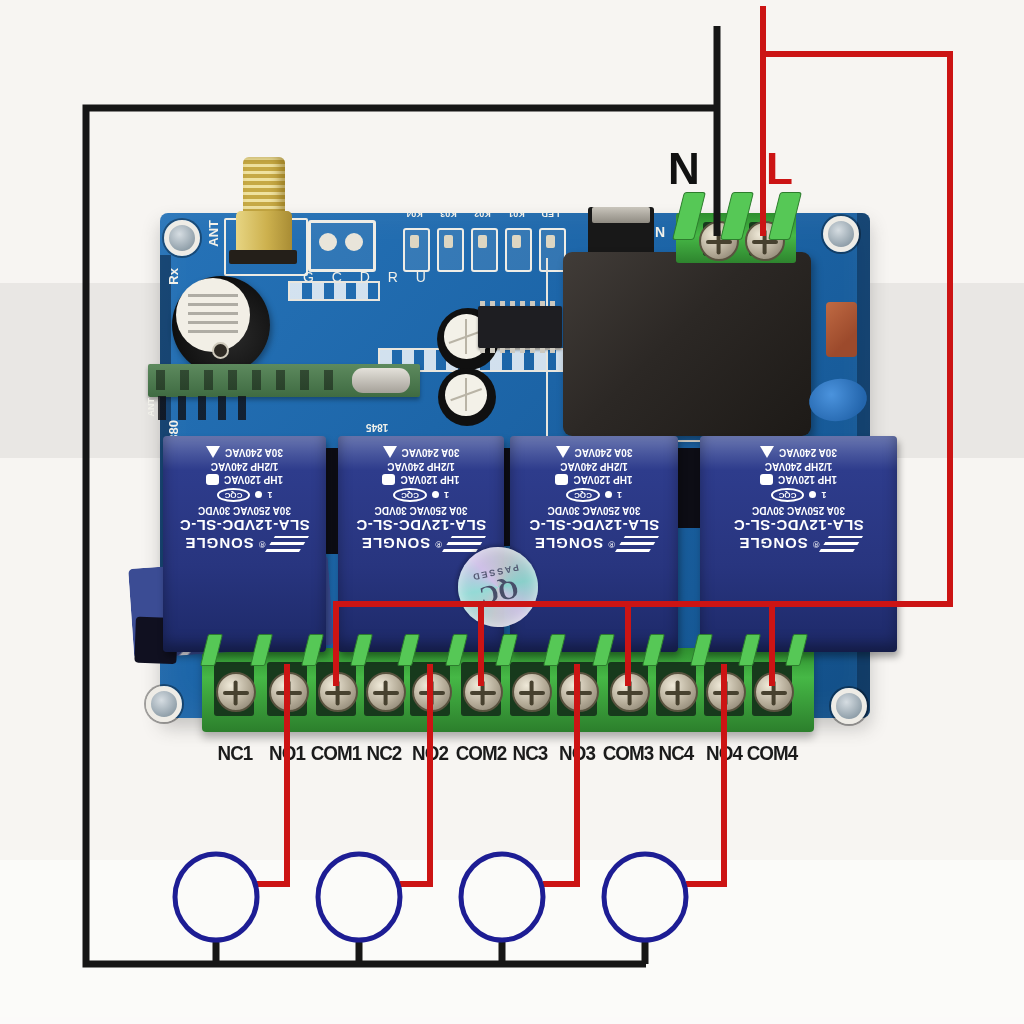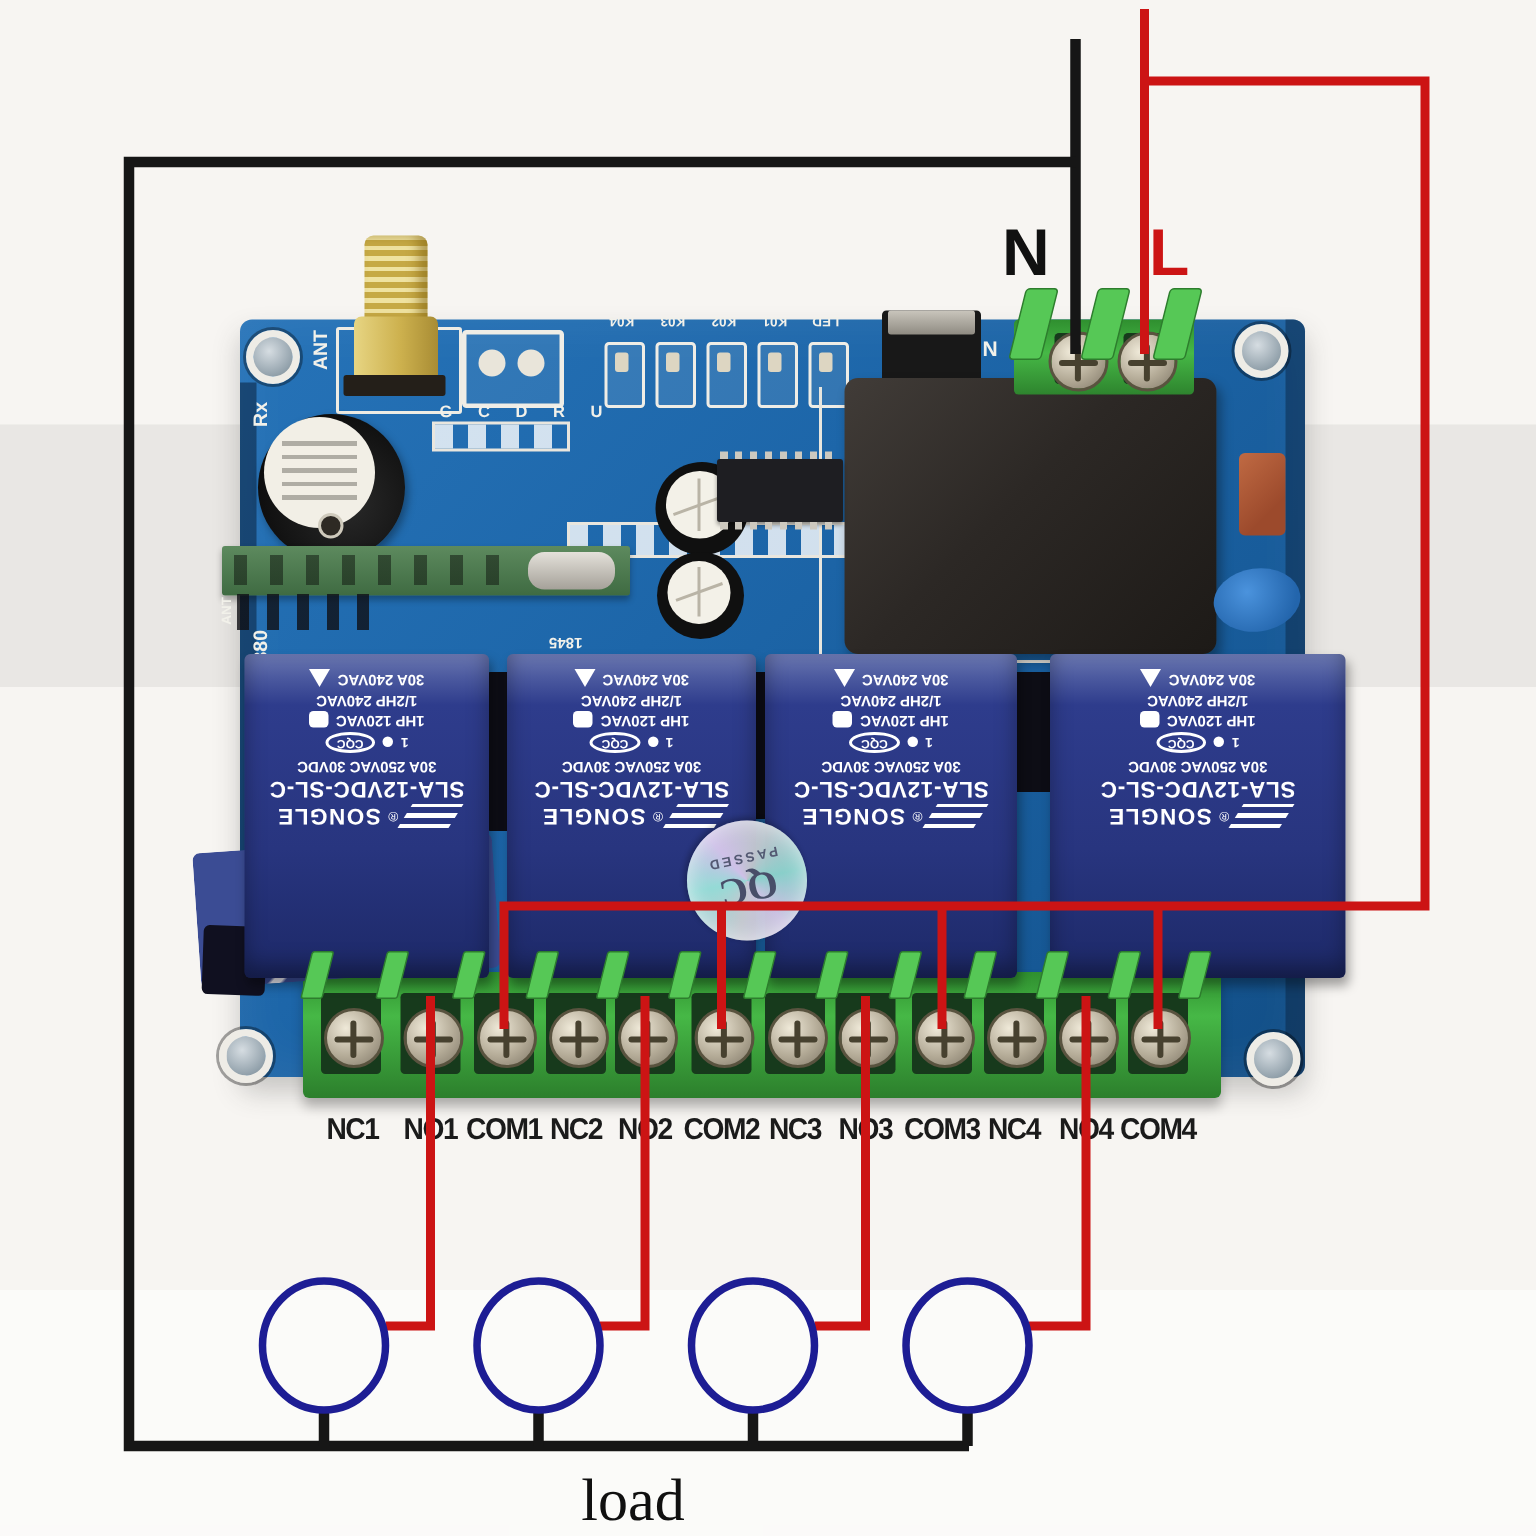--- a/index.html
+++ b/index.html
@@ -174,21 +174,21 @@
   <div class="ledrow">
     <div class="cell"></div>
     <div class="cell"></div>
     <div class="cell"></div>
     <div class="cell"></div>
     <div class="cell"></div>
   </div>
 
   <div class="tact"></div>
 
-  <div class="silk" style="left:293px;top:269px;font-size:11px;font-weight:bold;letter-spacing:7px;">G C D R U</div>
+  <div class="silk" style="left:303px;top:269px;font-size:14px;font-weight:normal;letter-spacing:7px;">G C D R U</div>
   <div class="padrow" style="left:288px;top:281px;width:88px;height:16px;"></div>
   <div class="padrow" style="left:378px;top:348px;width:196px;height:20px;"></div>
   <div class="padcol" style="left:648px;top:288px;height:128px;"></div>
   <div class="padcol" style="left:678px;top:288px;height:128px;"></div>
   <div class="silk" style="left:780px;top:266px;font-size:10px;font-weight:bold;"><span class="flip">1845</span></div>
   <div class="silk" style="left:366px;top:422px;font-size:10px;font-weight:bold;"><span class="flip">1845</span></div>
 
   <div class="xfmr-silk"></div>
   <div class="xfmr"></div>
   <div class="ocap"></div>
@@ -377,21 +377,20 @@
   <div class="tlabel" style="left:501px;">NC3</div>
   <div class="tlabel" style="left:548px;">NO3</div>
   <div class="tlabel" style="left:599px;">COM3</div>
   <div class="tlabel" style="left:647px;">NC4</div>
   <div class="tlabel" style="left:695px;">NO4</div>
   <div class="tlabel" style="left:743px;">COM4</div>
 
   <div class="pwr" style="left:668px;color:#111;">N</div>
   <div class="pwr" style="left:766px;color:#cc1414;">L</div>
 
-  <div class="loadlbl">load</div>
 
   <svg class="wires" width="1024" height="1024" viewBox="0 0 1024 1024">
     <path d="M717,26 V236" fill="none" stroke="#161616" stroke-width="7"></path>
     <path d="M717,108 H86 V964 H646" fill="none" stroke="#161616" stroke-width="7"></path>
     <path d="M216,940 V964 M359,940 V964 M502,940 V964 M645,940 V964" fill="none" stroke="#161616" stroke-width="7"></path>
     <path d="M763,6 V236" fill="none" stroke="#cc1414" stroke-width="6"></path>
     <path d="M763,54 H950 V604 H336 V686" fill="none" stroke="#cc1414" stroke-width="6"></path>
     <path d="M481,604 V686 M628,604 V686 M772,604 V686" fill="none" stroke="#cc1414" stroke-width="6"></path>
     <path d="M287,664 V884 H257 M430,664 V884 H400 M577,664 V884 H543 M724,664 V884 H686" fill="none" stroke="#cc1414" stroke-width="6"></path>
     <ellipse cx="216" cy="897" rx="41" ry="43" fill="none" stroke="#1d1d94" stroke-width="5"></ellipse>

